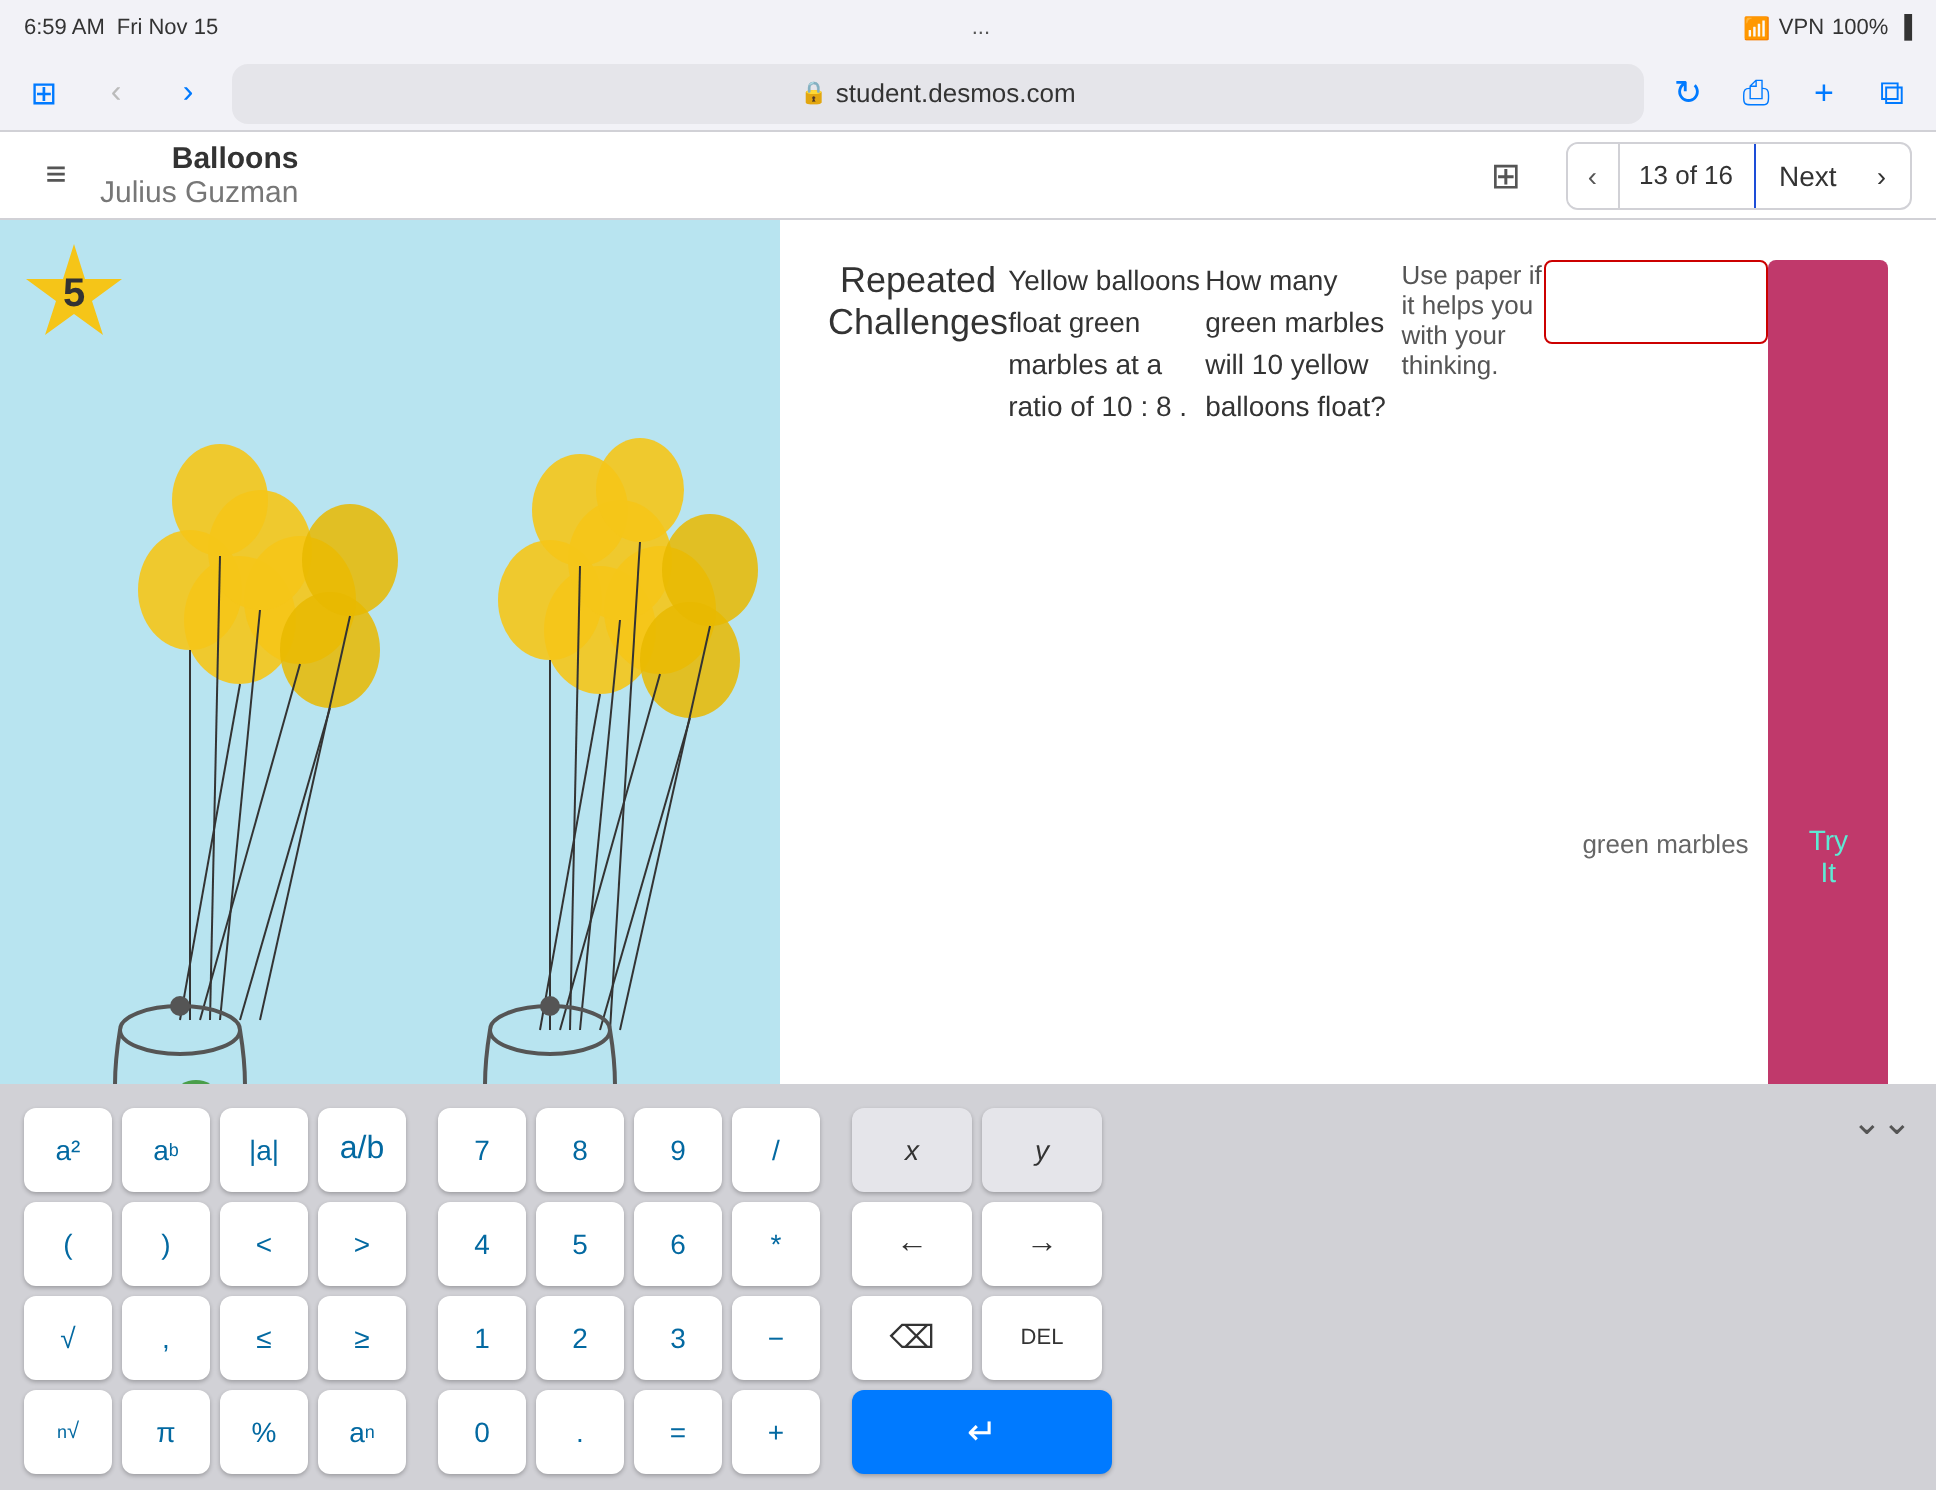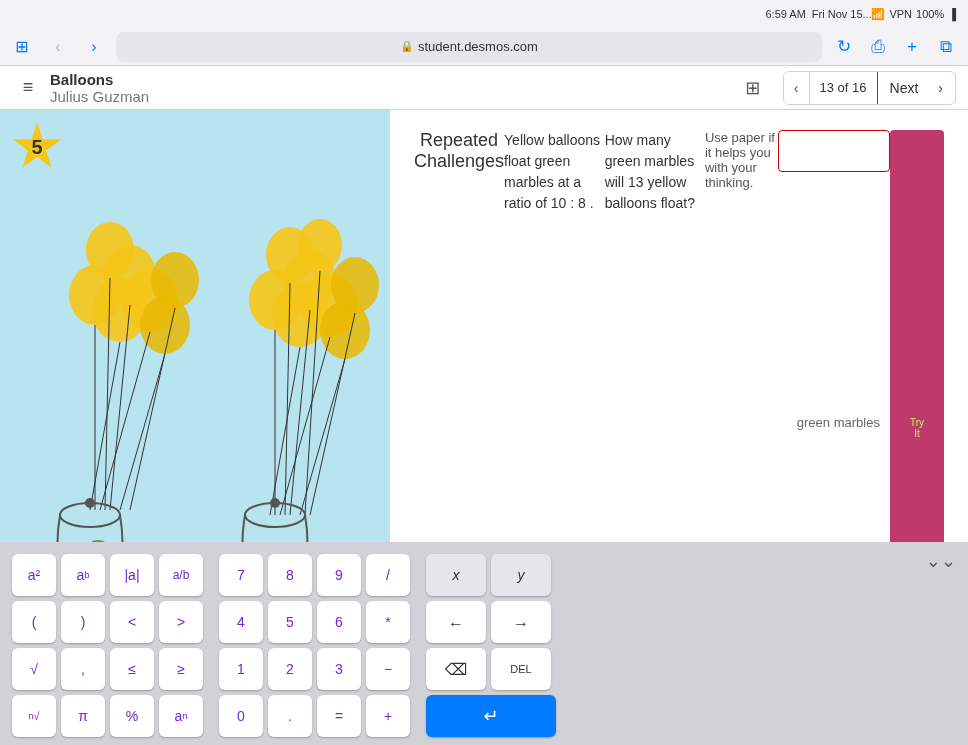--- a/index.html
+++ b/index.html
@@ -19,21 +19,21 @@
       background: #f2f2f7;
       position: relative;
       overflow: hidden;
     }
     
     .status-bar {
       background: #f2f2f7;
       height: 28px;
       display: flex;
       align-items: center;
-      justify-content: flex-end;
+      justify-content: space-between;
       padding: 0 12px;
       font-size: 11px;
       color: #333;
     }
     .status-left { display: flex; align-items: center; gap: 6px; }
     .status-center { font-size: 11px; color: #555; }
     .status-right { display: flex; align-items: center; gap: 4px; font-size: 11px; }
 
     
     .browser-chrome {
@@ -86,21 +86,21 @@
       padding: 0 12px;
       border-bottom: 1px solid #d1d1d6;
     }
     .hamburger-btn {
       background: none; border: none;
       font-size: 18px; color: #555;
       cursor: pointer;
       width: 32px; height: 32px;
       display: flex; align-items: center; justify-content: center;
     }
-    .app-title-section { margin-left: 6px; }
+    .app-title-section { margin-left: 6px; text-align: right; }
     .app-title { font-size: 15px; font-weight: 600; color: #333; }
     .app-subtitle { font-size: 15px; color: #777; }
     .toolbar-spacer { flex: 1; }
     .toolbar-calc-icon {
       color: #555; font-size: 18px;
       width: 36px; height: 36px;
       display: flex; align-items: center; justify-content: center;
     }
     .nav-controls {
       display: flex;
@@ -219,25 +219,25 @@
       transform: translateY(-50%);
       font-size: 13px;
       color: #666;
     }
     .try-it-row {
       display: flex;
       justify-content: flex-end;
     }
     .try-it-btn {
       background: #c0396b;
-      color: #bef264;
+      color: #5eead4;
       border: none;
       padding: 8px 20px;
       border-radius: 4px;
-      font-size: 10px;
+      font-size: 14px;
       cursor: pointer;
     }
 
     
     .keyboard-area {
       position: absolute;
       bottom: 0;
       left: 0;
       right: 0;
       background: #d1d1d6;
@@ -284,21 +284,21 @@
       display: grid;
       grid-template-columns: repeat(4, 44px);
       gap: 5px;
     }
     .key-btn {
       height: 42px;
       background: #fff;
       border: none;
       border-radius: 6px;
       font-size: 14px;
-      color: #6d28d9;
+      color: #0369a1;
       cursor: pointer;
       display: flex;
       align-items: center;
       justify-content: center;
       box-shadow: 0 1px 2px rgba(0,0,0,0.25);
     }
     .key-btn sup, .key-btn sub { font-size: 9px; }
     
     .numpad {
       display: grid;
@@ -483,21 +483,21 @@
         </g>
       </svg>
     </div>
 
     <div class="right-panel">
       <div class="section-title">Repeated Challenges</div>
       <p class="problem-text">
         <span>Yellow balloons float green marbles at a ratio of  10 : 8 .</span>
       </p>
       <p class="problem-text">
-        <span>How many green marbles will  13  yellow balloons float?</span>
+        <span>How many green marbles will  10  yellow balloons float?</span>
       </p>
       <p class="use-paper-text">Use paper if it helps you with your thinking.</p>
       <div class="answer-input-container">
         <input class="answer-input" type="text" style="">
         <span class="input-unit-label">green marbles</span>
       </div>
       <div class="try-it-row">
         <button class="try-it-btn">Try It</button>
       </div>
     </div>
@@ -506,21 +506,21 @@
   <div class="keyboard-area">
     <button class="keyboard-collapse-btn">⌄⌄</button>
 
 
     <div class="keyboard-body">
 
       <div class="math-keys">
         <button class="key-btn">a²</button>
         <button class="key-btn">a<sup>b</sup></button>
         <button class="key-btn">|a|</button>
-        <button class="key-btn" style="font-size:12px;">a/b</button>
+        <button class="key-btn" style="font-size:16px;">a/b</button>
         <button class="key-btn">(</button>
         <button class="key-btn">)</button>
         <button class="key-btn">&lt;</button>
         <button class="key-btn">&gt;</button>
         <button class="key-btn">√</button>
         <button class="key-btn">,</button>
         <button class="key-btn">≤</button>
         <button class="key-btn">≥</button>
         <button class="key-btn" style="font-size:11px;"><sup>n</sup>√</button>
         <button class="key-btn">π</button>

